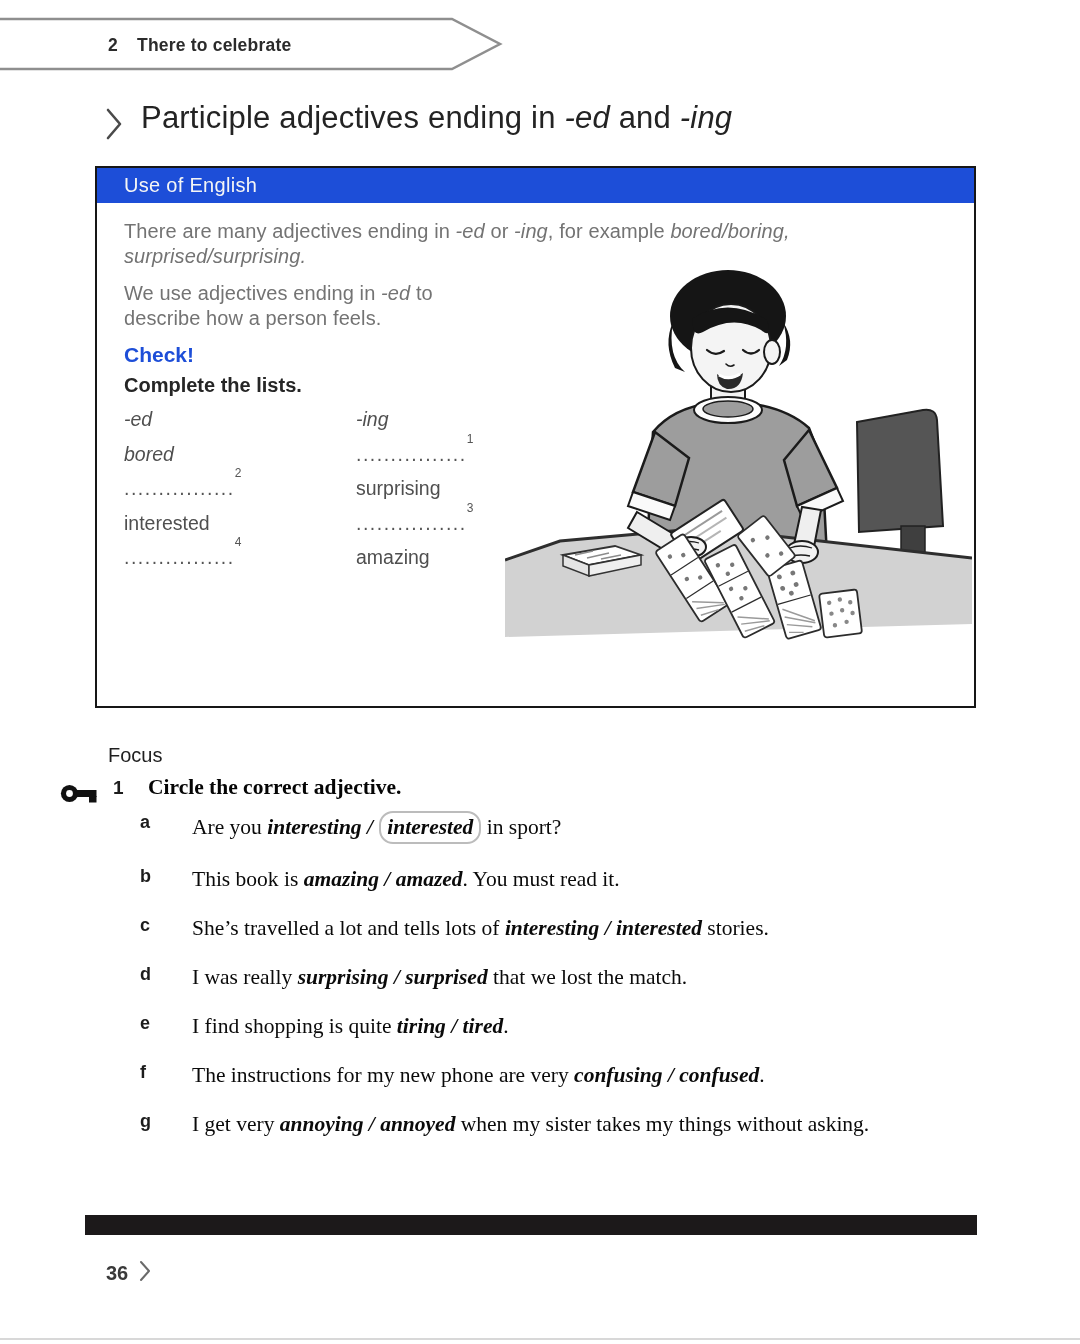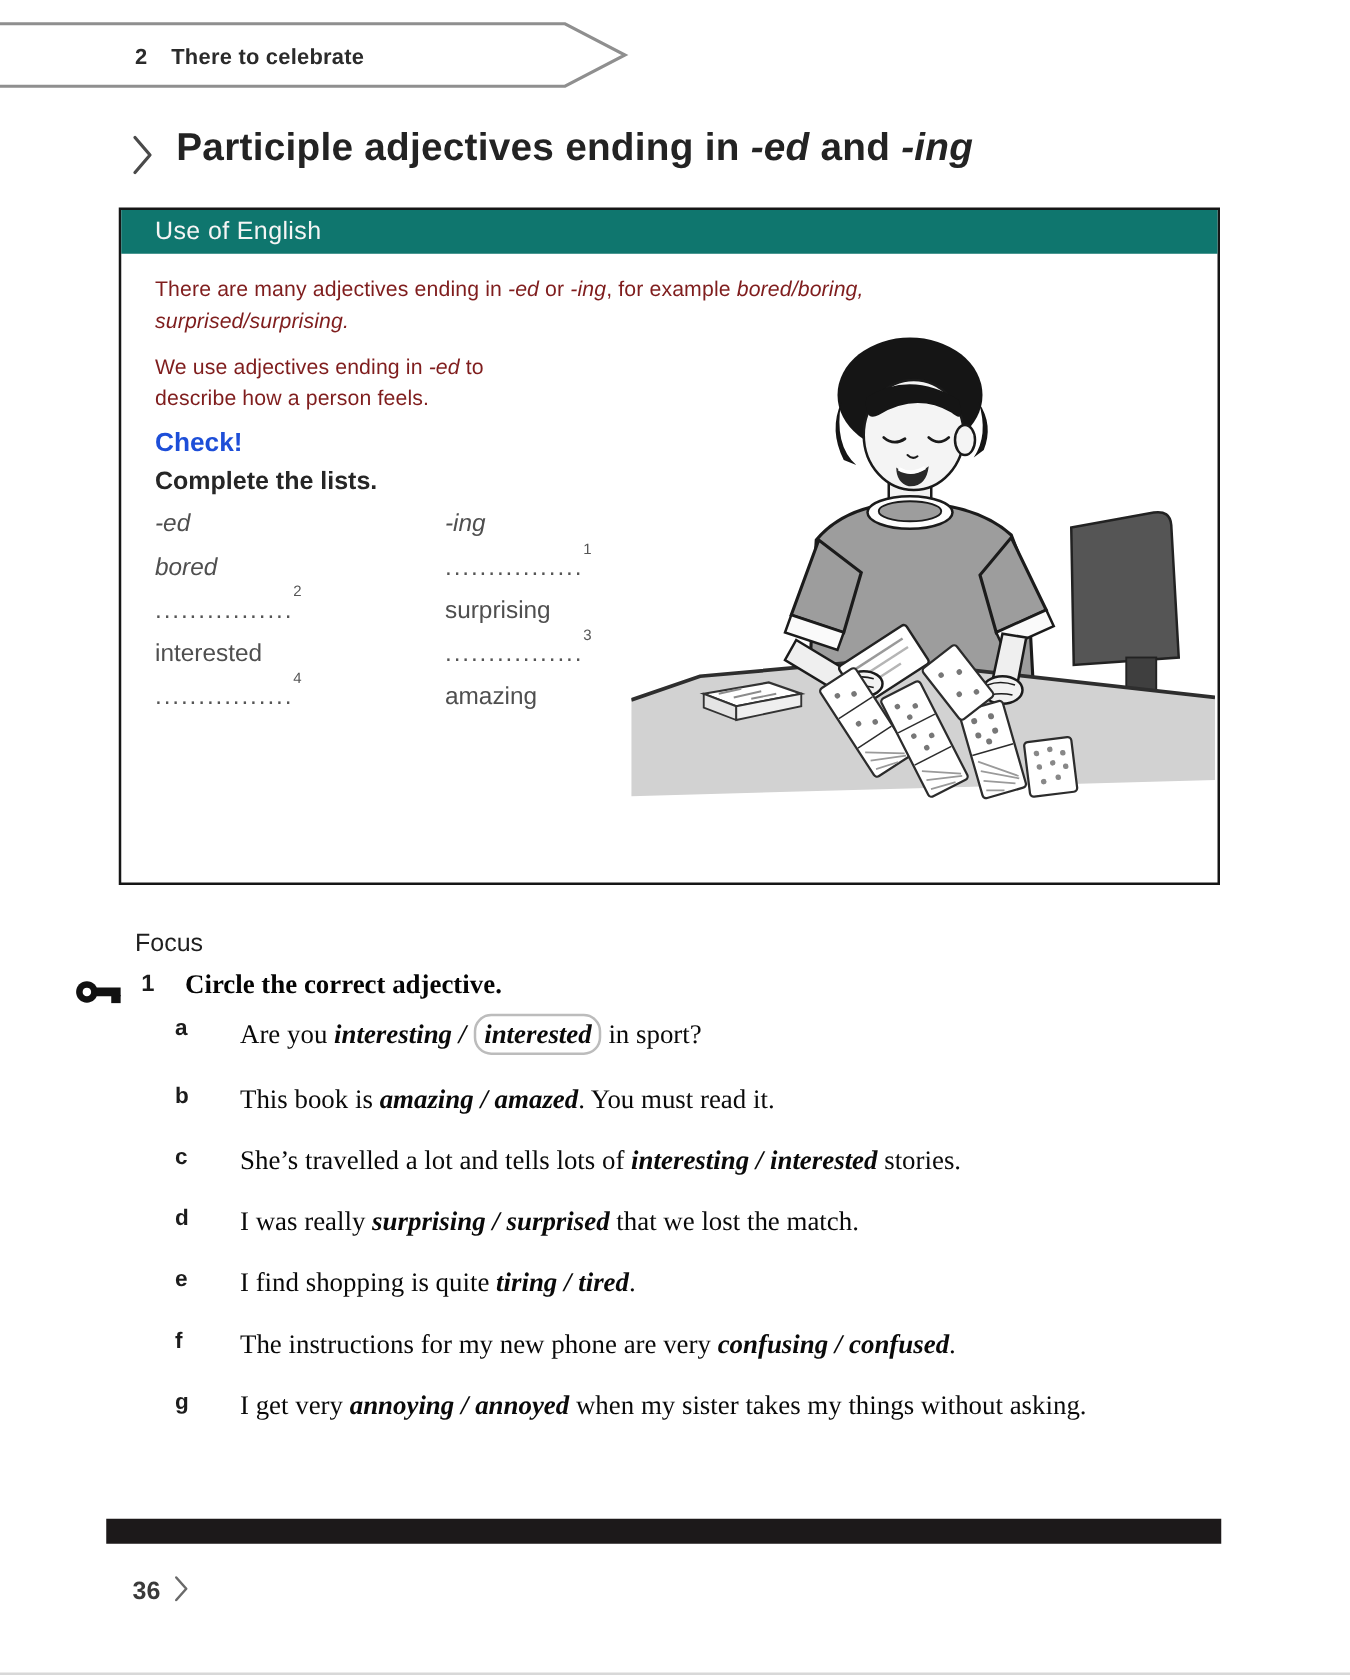--- a/index.html
+++ b/index.html
@@ -8,28 +8,28 @@
 
   
   .banner{position:absolute;left:0;top:17px;width:510px;height:54px;}
   .banner svg{position:absolute;left:0;top:0;}
   .banner-num{position:absolute;left:108px;top:18px;font-weight:bold;font-size:17.5px;color:#2b2b2b;}
   .banner-title{position:absolute;left:137px;top:18px;font-weight:bold;font-size:17.5px;color:#2b2b2b;letter-spacing:.2px;}
 
   
   .main-title{position:absolute;left:104px;top:100px;display:flex;align-items:flex-start;}
   .main-title .chev{margin-top:6px;margin-right:17px;flex:0 0 auto;}
-  .main-title h1{margin:0;font-size:31px;font-weight:700;color:#232323;letter-spacing:.2px;}
+  .main-title h1{margin:0;font-size:31px;font-weight:400;color:#232323;letter-spacing:.2px;}
   .it{font-style:italic;}
 
   
   .uoe{position:absolute;left:95px;top:166px;width:877px;height:538px;border:2px solid #161616;background:#fff;}
-  .uoe-header{height:35px;background:#0f766e;color:#f5f5f5;font-size:20px;line-height:35px;padding-left:27px;letter-spacing:.3px;}
+  .uoe-header{height:35px;background:#1d4ed8;color:#f5f5f5;font-size:20px;line-height:35px;padding-left:27px;letter-spacing:.3px;}
   .uoe-body{position:relative;padding:16px 0 0 27px;height:487px;box-sizing:border-box;}
-  .uoe-body p{margin:0 0 12px 0;font-size:17px;line-height:25px;color:#7f1d1d;letter-spacing:.1px;}
+  .uoe-body p{margin:0 0 12px 0;font-size:20px;line-height:25px;color:#737373;letter-spacing:.1px;}
   .p1{width:720px;}
   .p2,.p3{width:440px;}
   .p4{width:460px;margin-bottom:22px !important;}
   .check-h{font-size:21px;font-weight:bold;color:#1d4ed8;margin:0 0 7px 0;}
   .check-i{font-size:20px;font-weight:bold;color:#262626;margin:0 0 9px 0;}
   .word-lists{display:flex;}
   .wl-col{width:232px;}
   .wl-row{height:34.5px;font-size:19.5px;color:#4f4f4f;display:flex;align-items:flex-start;line-height:26px;}
   .dots{letter-spacing:1.5px;color:#555;}
   .sup{font-size:12px;vertical-align:super;line-height:10px;position:relative;top:-7px;color:#555;}

